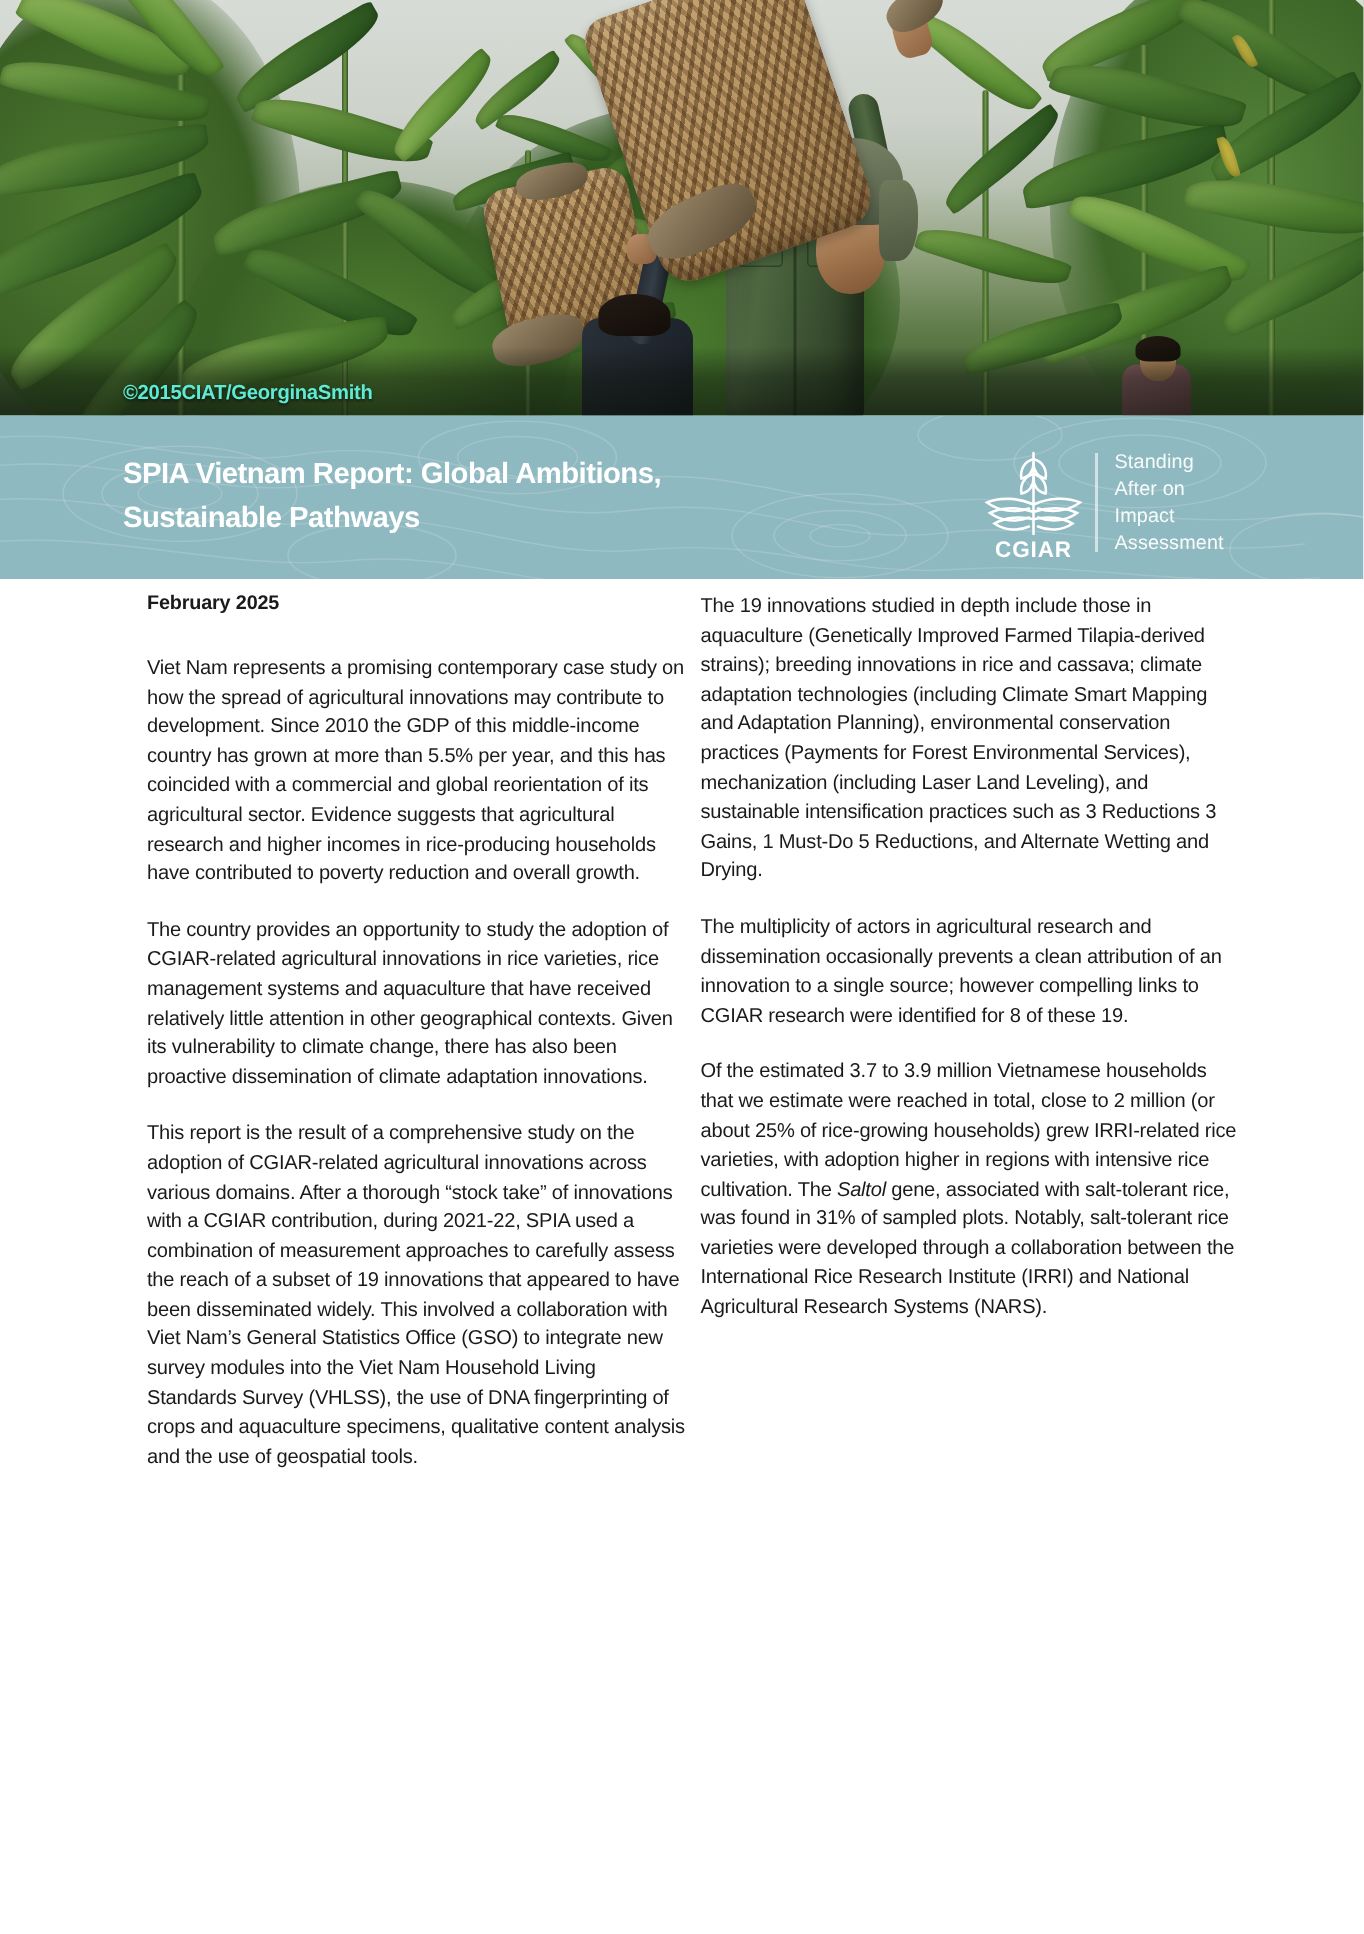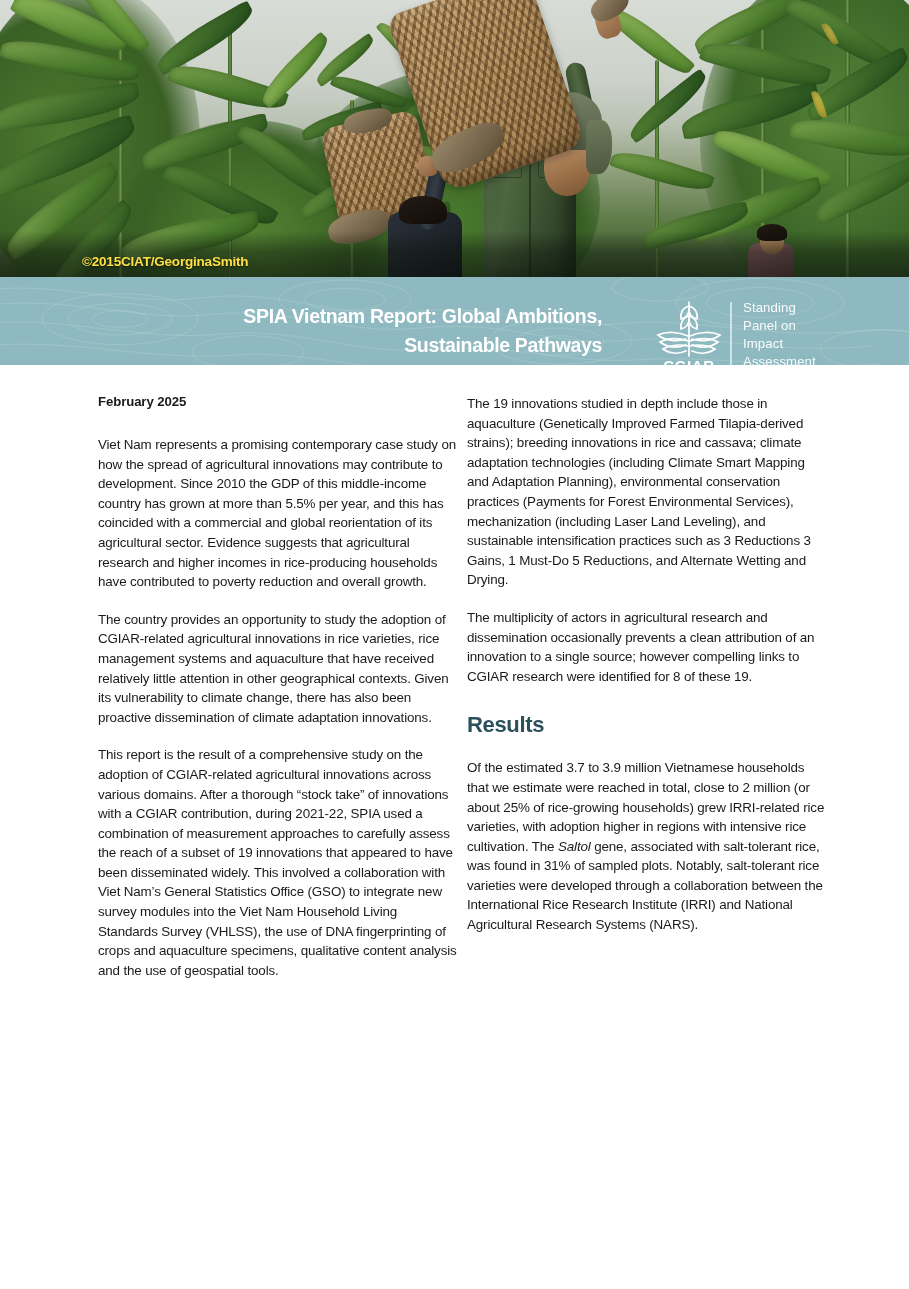--- a/index.html
+++ b/index.html
@@ -75,28 +75,28 @@
   .hair { position:absolute; background:linear-gradient(160deg,#231a14,#120d09); border-radius:50% 50% 28% 28%; }
   .worker3-body { position:absolute; background:linear-gradient(120deg,#8e5f66,#6f464d); border-radius:10px 10px 3px 3px; }
   .worker3-head { position:absolute; background:linear-gradient(160deg,#c59a72,#9a6f48); border-radius:46%; }
 
   .credit-shade {
     position:absolute; left:0; bottom:0; width:100%; height:46px;
     background:linear-gradient(180deg,rgba(10,18,10,0) 0%,rgba(12,20,12,.45) 45%,rgba(10,16,10,.62) 100%);
   }
   .credit {
     position:absolute; left:82px; bottom:8px;
-    color:#fde047; font-size:13.5px; font-weight:700; letter-spacing:-0.2px;
+    color:#5eead4; font-size:13.5px; font-weight:700; letter-spacing:-0.2px;
     text-shadow:0 1px 2px rgba(0,0,0,.55);
   }
 
   
   .banner {
-    position:absolute; left:0; top:277px; width:909px; height:88px;
-    background:#8fb9c0; overflow:hidden;text-align:right;
+    position:absolute; left:0; top:277px; width:909px; height:109px;
+    background:#8fb9c0; overflow:hidden;
   }
   .banner svg.contours { position:absolute; left:0; top:0; width:100%; height:100%; }
   .banner-title {
     position:absolute; left:82px; top:25px; width:520px;
     color:#ffffff; font-size:19.5px; font-weight:700; line-height:1.5;
     letter-spacing:-0.35px;
   }
   .banner-title .l2 { display:block; }
 
   .logo-wrap { position:absolute; left:655px; top:296px; width:180px; height:78px; }
@@ -284,36 +284,35 @@
         <path d="M35,45 C44,42 55,42 63,46 C55,52 45,52 37,49"></path>
         <path d="M35,50 C43,48 53,49 60,53 C53,58 44,58 37,55"></path>
 
         <path d="M34,40 L34,60"></path>
       </g>
       <text x="34" y="75" text-anchor="middle" fill="#ffffff" font-family="Liberation Sans, sans-serif" font-size="15" font-weight="700" letter-spacing="0.6">CGIAR</text>
     </svg>
     <div class="logo-divider"></div>
     <div class="logo-text">
       <span>Standing</span>
-      <span>Panel on</span>
+      <span>After on</span>
       <span>Impact</span>
       <span>Assessment</span>
     </div>
   </div>
 
   <div class="content">
 
     <div class="col-left">
       <div class="date">February 2025</div>
       <p class="body">Viet Nam represents a promising contemporary case study on how the spread of agricultural innovations may contribute to development. Since 2010 the GDP of this middle-income country has grown at more than 5.5% per year, and this has coincided with a commercial and global reorientation of its agricultural sector. Evidence suggests that agricultural research and higher incomes in rice-producing households have contributed to poverty reduction and overall growth.</p>
       <p class="body">The country provides an opportunity to study the adoption of CGIAR-related agricultural innovations in rice varieties, rice management systems and aquaculture that have received relatively little attention in other geographical contexts. Given its vulnerability to climate change, there has also been proactive dissemination of climate adaptation innovations.</p>
       <p class="body">This report is the result of a comprehensive study on the adoption of CGIAR-related agricultural innovations across various domains. After a thorough “stock take” of innovations with a CGIAR contribution, during 2021-22, SPIA used a combination of measurement approaches to carefully assess the reach of a subset of 19 innovations that appeared to have been disseminated widely. This involved a collaboration with Viet Nam’s General Statistics Office (GSO) to integrate new survey modules into the Viet Nam Household Living Standards Survey (VHLSS), the use of DNA fingerprinting of crops and aquaculture specimens, qualitative content analysis and the use of geospatial tools.</p>
     </div>
 
     <div class="col-right">
       <p class="body"><span>The 19 innovations studied in depth include those in </span><b>aquaculture</b><span> (Genetically Improved Farmed Tilapia-derived strains); </span><b>breeding innovations</b><span> in rice and cassava; </span><b>climate adaptation</b><span> technologies (including Climate Smart Mapping and Adaptation Planning), </span><b>environmental conservation practices</b><span> (Payments for Forest Environmental Services), </span><b>mechanization</b><span> (including Laser Land Leveling), and </span><b>sustainable intensification practices</b><span> such as 3 Reductions 3 Gains, 1 Must-Do 5 Reductions, and Alternate Wetting and Drying.</span></p>
       <p class="body">The multiplicity of actors in agricultural research and dissemination occasionally prevents a clean attribution of an innovation to a single source; however compelling links to CGIAR research were identified for 8 of these 19.</p>
-      <h2 class="h-big">Results</h2>
       <p class="body"><span>Of the estimated 3.7 to 3.9 million Vietnamese households that we estimate were reached in total, close to 2 million (or about 25% of rice-growing households) grew IRRI-related </span><b>rice varieties,</b><span> with adoption higher in regions with intensive rice cultivation. The </span><i>Saltol</i><span> gene, associated with salt-tolerant rice, was found in 31% of sampled plots. Notably, salt-tolerant rice varieties were developed through a collaboration between the International Rice Research Institute (IRRI) and National Agricultural Research Systems (NARS).</span></p>
     </div>
 
   </div>
 </div>
 
 </body></html>

